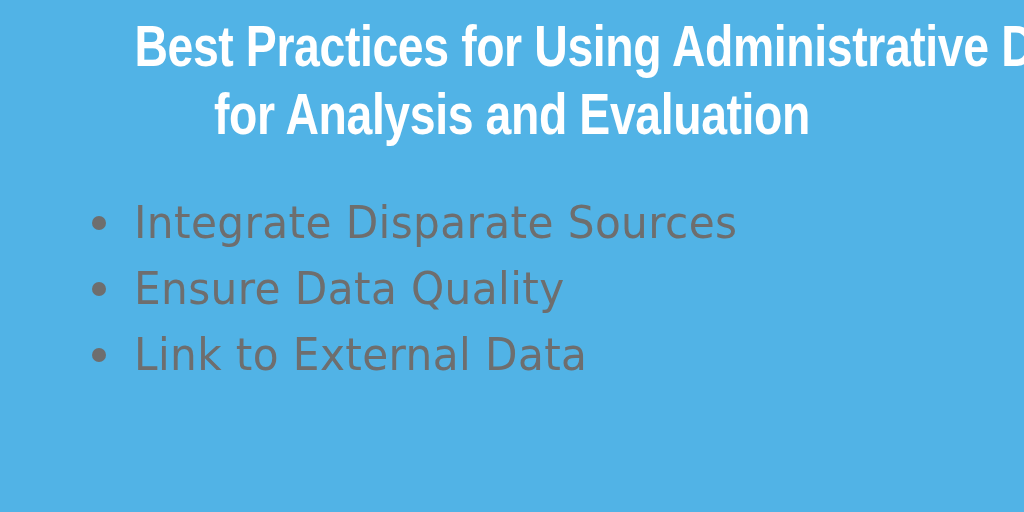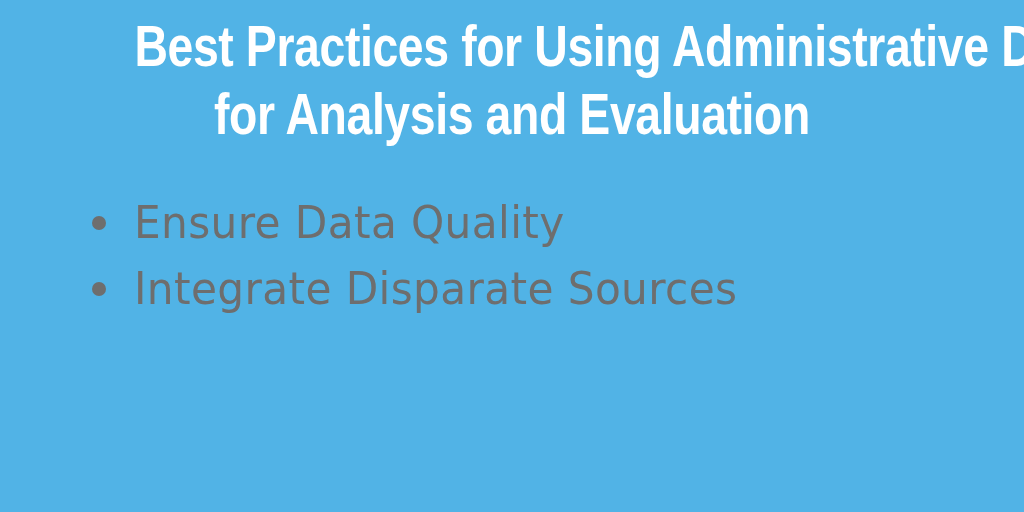--- a/index.html
+++ b/index.html
@@ -96,21 +96,25 @@
 <div class="slide">
 
   <div class="title-block">
     <span class="title-line">Best Practices for Using Administrative Data</span>
     <span class="title-line">for Analysis and Evaluation</span>
   </div>
 
   <ul class="bullet-list">
     <li class="bullet-item">
       <span class="bullet-dot"></span>
+      <span class="bullet-text">Integrate Disparate Sources</span>
+    </li>
+    <li class="bullet-item">
+      <span class="bullet-dot"></span>
       <span class="bullet-text">Ensure Data Quality</span>
     </li>
     <li class="bullet-item">
       <span class="bullet-dot"></span>
-      <span class="bullet-text">Integrate Disparate Sources</span>
+      <span class="bullet-text">Link to External Data</span>
     </li>
   </ul>
 
 </div>
 
 </body></html>

